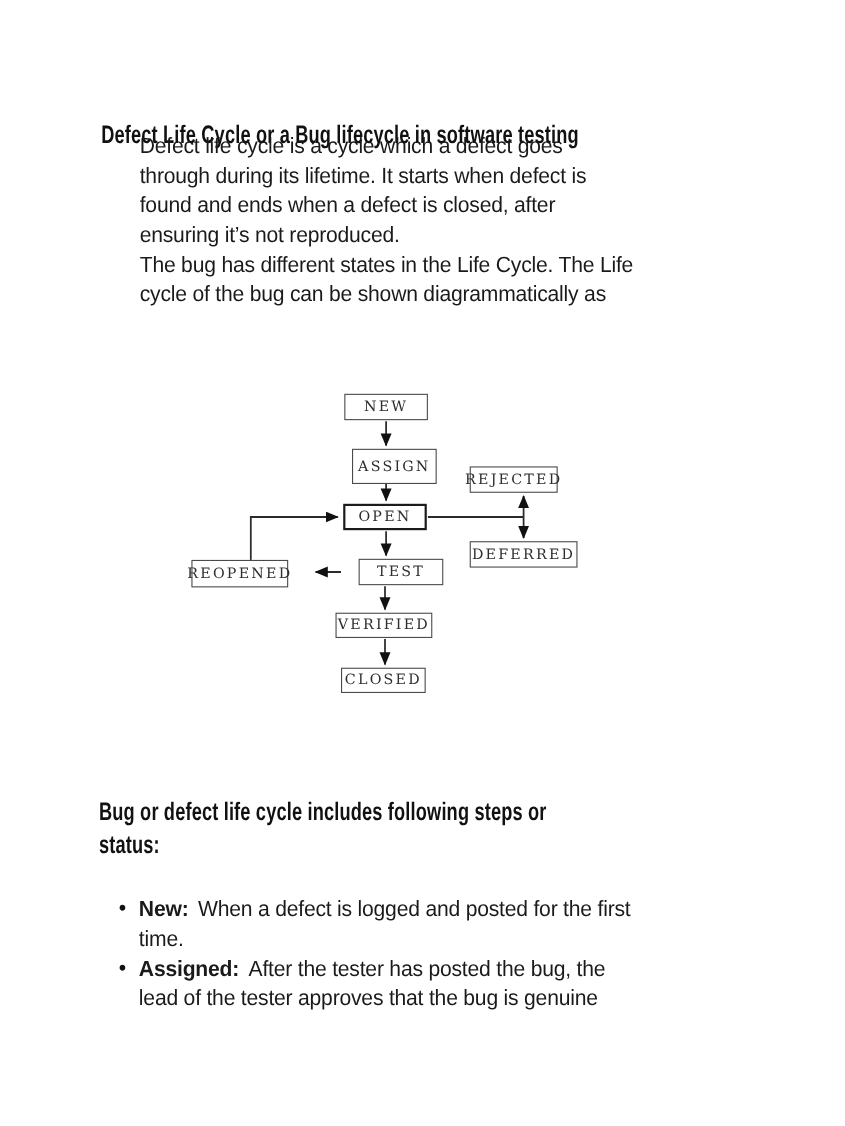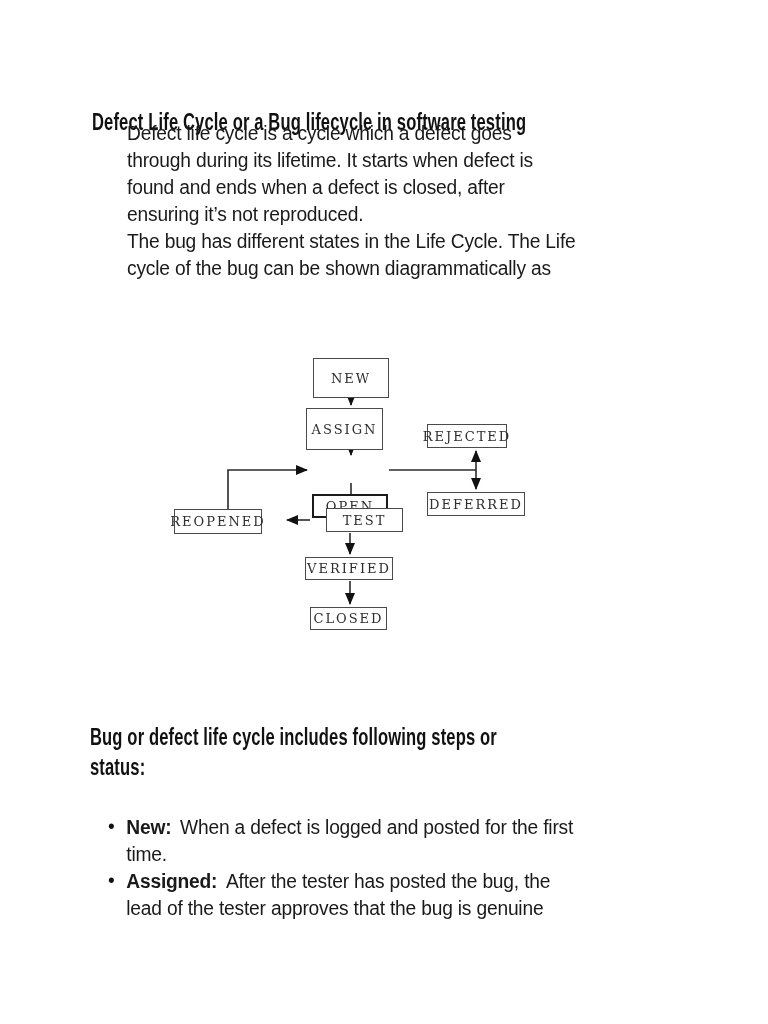--- a/index.html
+++ b/index.html
@@ -75,23 +75,23 @@
       <line x1="351" y1="133" x2="351" y2="155" stroke="#2b2b2b" stroke-width="1.6" marker-end="url(#ah)"></line>
       <line x1="350" y1="183" x2="350" y2="204" stroke="#2b2b2b" stroke-width="1.6" marker-end="url(#ah)"></line>
       <line x1="350" y1="231" x2="350" y2="254" stroke="#2b2b2b" stroke-width="1.6" marker-end="url(#ah)"></line>
       <line x1="389" y1="120" x2="476" y2="120" stroke="#2b2b2b" stroke-width="1.6"></line>
       <line x1="476" y1="120" x2="476" y2="101" stroke="#2b2b2b" stroke-width="1.6" marker-end="url(#ah)"></line>
       <line x1="476" y1="120" x2="476" y2="139" stroke="#2b2b2b" stroke-width="1.6" marker-end="url(#ah)"></line>
       <line x1="310" y1="170" x2="287" y2="170" stroke="#2b2b2b" stroke-width="1.6" marker-end="url(#ah)"></line>
       <polyline points="228,159 228,120 307,120" fill="none" stroke="#2b2b2b" stroke-width="1.6" marker-end="url(#ah)"></polyline>
     </svg>
 
-    <div class="dnode" style="left:313px;top:8px;width:76px;height:40px;">NEW</div>
-    <div class="dnode" style="left:306px;top:58px;width:77px;height:42px;">ASSIGN</div>
-    <div class="dnode emph" style="left:312px;top:108px;width:76px;height:24px;margin-top:36px;">OPEN</div>
+    <div class="dnode" style="left:313px;top:8px;width:76px;height:24px;">NEW</div>
+    <div class="dnode" style="left:320px;top:58px;width:77px;height:32px;">ASSIGN</div>
+    <div class="dnode emph" style="left:312px;top:108px;width:76px;height:24px;">OPEN</div>
     <div class="dnode" style="left:427px;top:74px;width:80px;height:24px;">REJECTED</div>
     <div class="dnode" style="left:427px;top:142px;width:98px;height:24px;">DEFERRED</div>
     <div class="dnode" style="left:326px;top:158px;width:77px;height:24px;">TEST</div>
     <div class="dnode" style="left:174px;top:159px;width:88px;height:25px;">REOPENED</div>
     <div class="dnode" style="left:305px;top:207px;width:88px;height:23px;">VERIFIED</div>
     <div class="dnode" style="left:310px;top:257px;width:77px;height:23px;">CLOSED</div>
   </div>
 
   <h2 class="section-heading">
     <div>Bug or defect life cycle includes following steps or</div>

